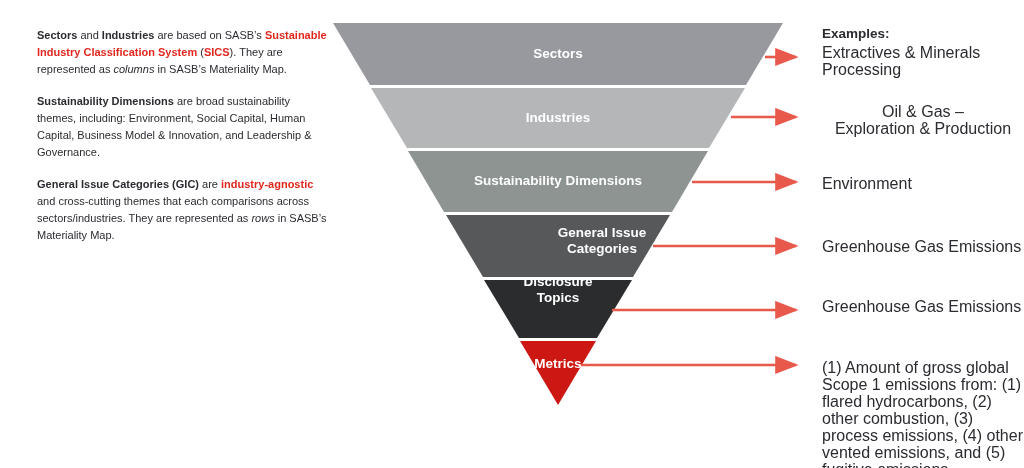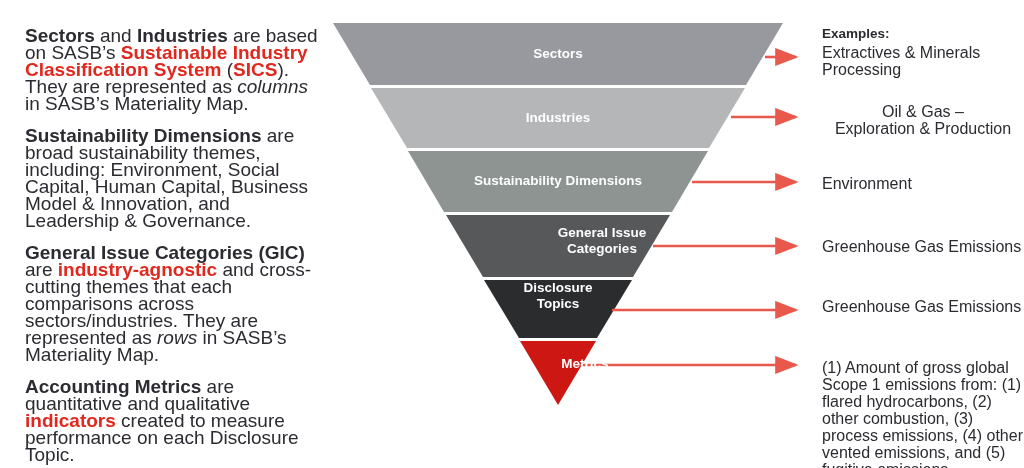--- a/index.html
+++ b/index.html
@@ -3,58 +3,57 @@
 <meta charset="utf-8">
 <style>
   html,body{margin:0;padding:0;background:#ffffff;}
   #page{
     position:relative;width:1024px;height:468px;overflow:hidden;
     background:#ffffff;font-family:"Liberation Sans",sans-serif;
     color:#2b2b31;
   }
   
   .left-col{position:absolute;left:25px;top:27px;width:303px;}
-  .left-col p{margin:0 0 15px 0;font-size:19px;line-height:17px;}
+  .left-col p{margin:0 0 15px 12px;font-size:11px;line-height:17px;}
   .left-col .b{font-weight:bold;}
   .left-col .i{font-style:italic;}
   .left-col .red{color:#e0281e;}
   
   #funnel-svg{position:absolute;left:0;top:0;width:1024px;height:468px;}
   .funnel-label{
     position:absolute;left:558px;transform:translateX(-50%);
     color:#ffffff;font-weight:bold;font-size:13.5px;line-height:16px;
     text-align:center;white-space:pre-line;
   }
   .lvl1{top:46px;}
   .lvl2{top:110px;}
   .lvl3{top:173px;}
   .lvl4{top:225px;margin-left:44px;}
-  .lvl5{top:280px;}
-  .lvl6{top:356px;margin-left:27px;}
+  .lvl5{top:274px;}
+  .lvl6{top:356px;}
   
   .right-col{position:absolute;left:822px;top:0;width:202px;}
   .examples-heading{position:absolute;top:25px;left:0;font-size:13.5px;font-weight:bold;line-height:17px;}
   .example{position:absolute;left:0;width:202px;font-size:16px;line-height:17px;white-space:pre-line;}
   .ex1{top:44px;}
   .ex2{top:103px;text-align:center;}
   .ex3{top:175px;}
   .ex4{top:238px;}
   .ex5{top:298px;}
   .ex6{top:336px;margin-top:23px;}
 </style>
 </head>
 <body>
 
 <div id="page">
 
   <div class="left-col">
     <p><span class="b">Sectors</span><span> and </span><span class="b">Industries</span><span> are based on SASB’s </span><span class="b red">Sustainable Industry Classification System</span><span> (</span><span class="b red">SICS</span><span>). They are represented as </span><span class="i">columns</span><span> in SASB’s Materiality Map.</span></p>
     <p><span class="b">Sustainability Dimensions</span><span> are broad sustainability themes, including: Environment, Social Capital, Human Capital, Business Model &amp; Innovation, and Leadership &amp; Governance.</span></p>
     <p><span class="b">General Issue Categories (GIC)</span><span> are </span><span class="b red">industry-agnostic</span><span> and cross-cutting themes that each comparisons across sectors/industries. They are represented as </span><span class="i">rows</span><span> in SASB’s Materiality Map.</span></p>
-    <p><span class="b">Accounting Metrics</span><span> are quantitative and qualitative </span><span class="b red">indicators</span><span> created to measure performance on each Disclosure Topic.</span></p>
   </div>
 
   <svg id="funnel-svg" viewBox="0 0 1024 468" xmlns="http://www.w3.org/2000/svg">
     <defs>
       <marker id="ah" markerWidth="10" markerHeight="8" refX="8" refY="3.5" orient="auto">
         <path d="M0,0 L9,3.5 L0,7 Z" fill="#e8594c"></path>
       </marker>
     </defs>
 
     <polygon points="333,23 783,23 746,85 370,85" fill="#97999e"></polygon>

